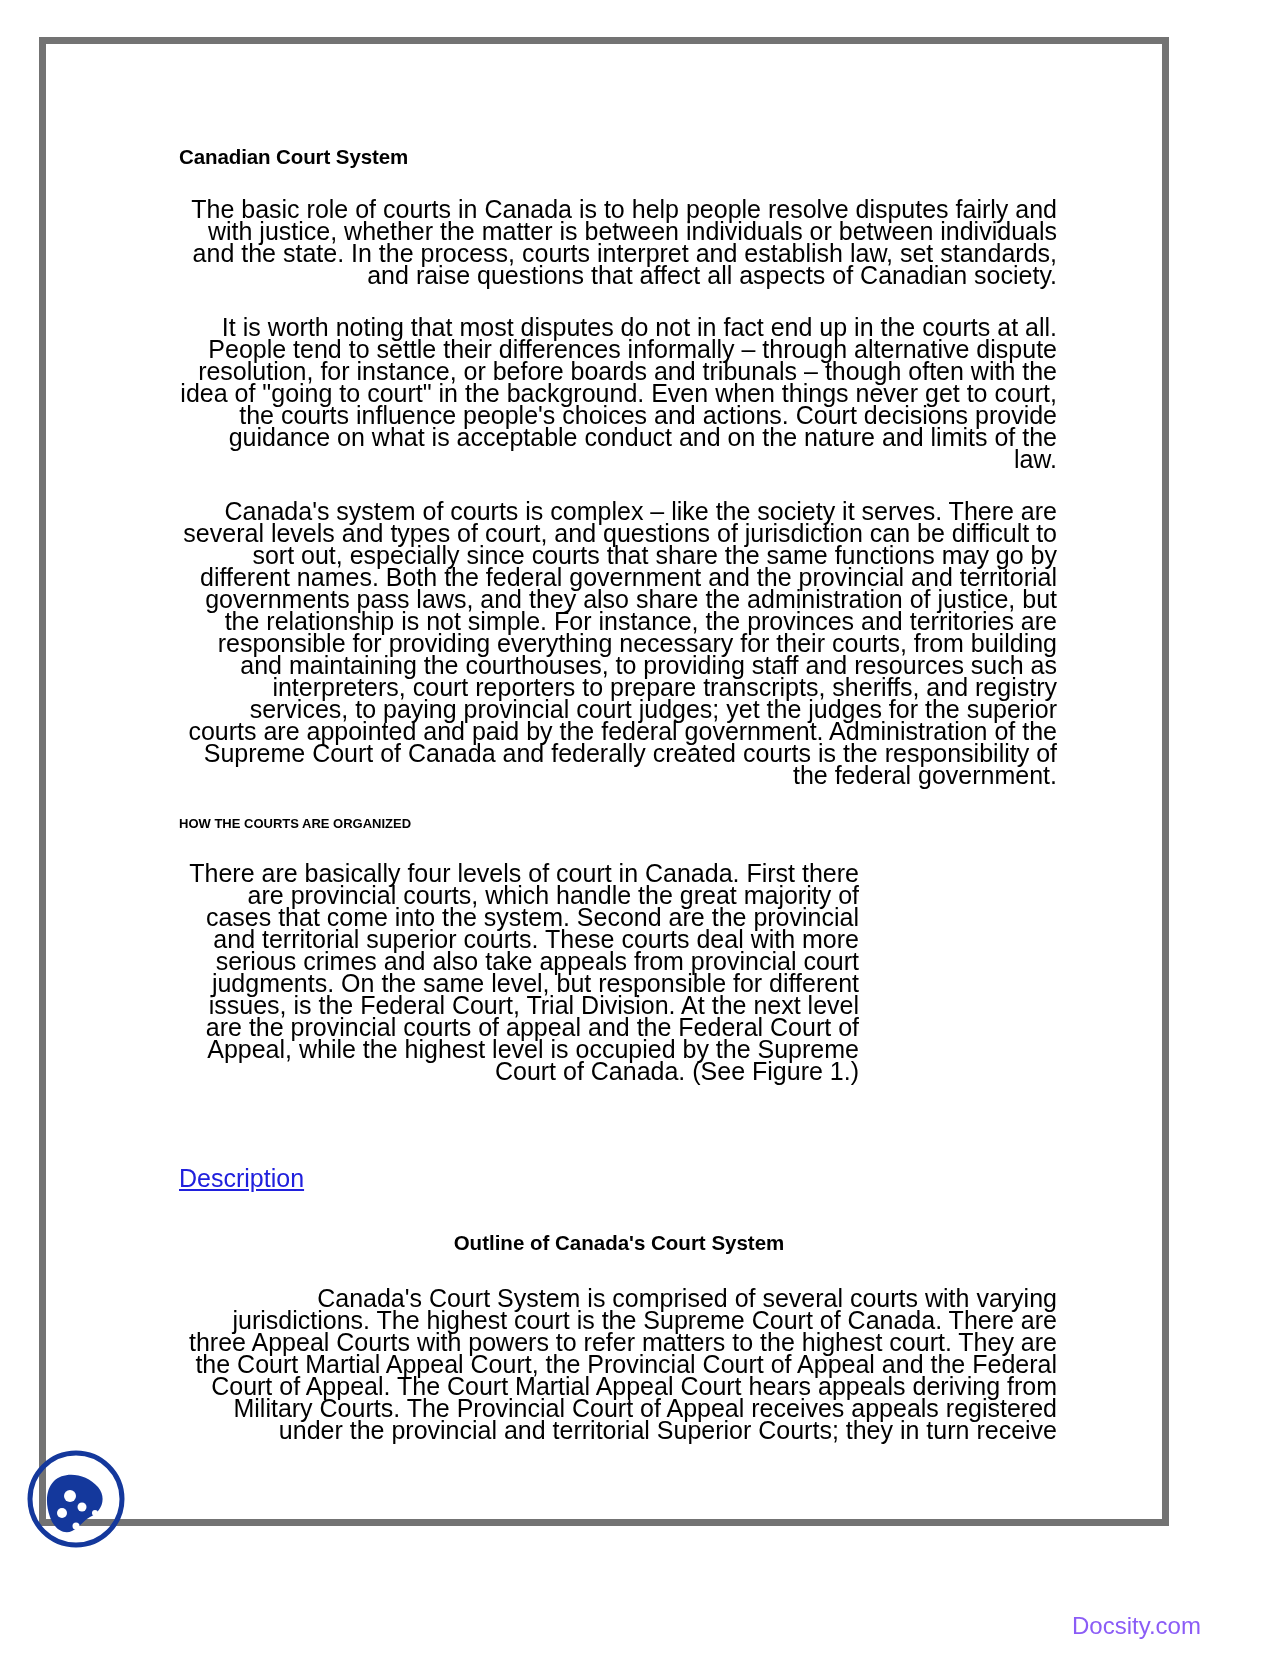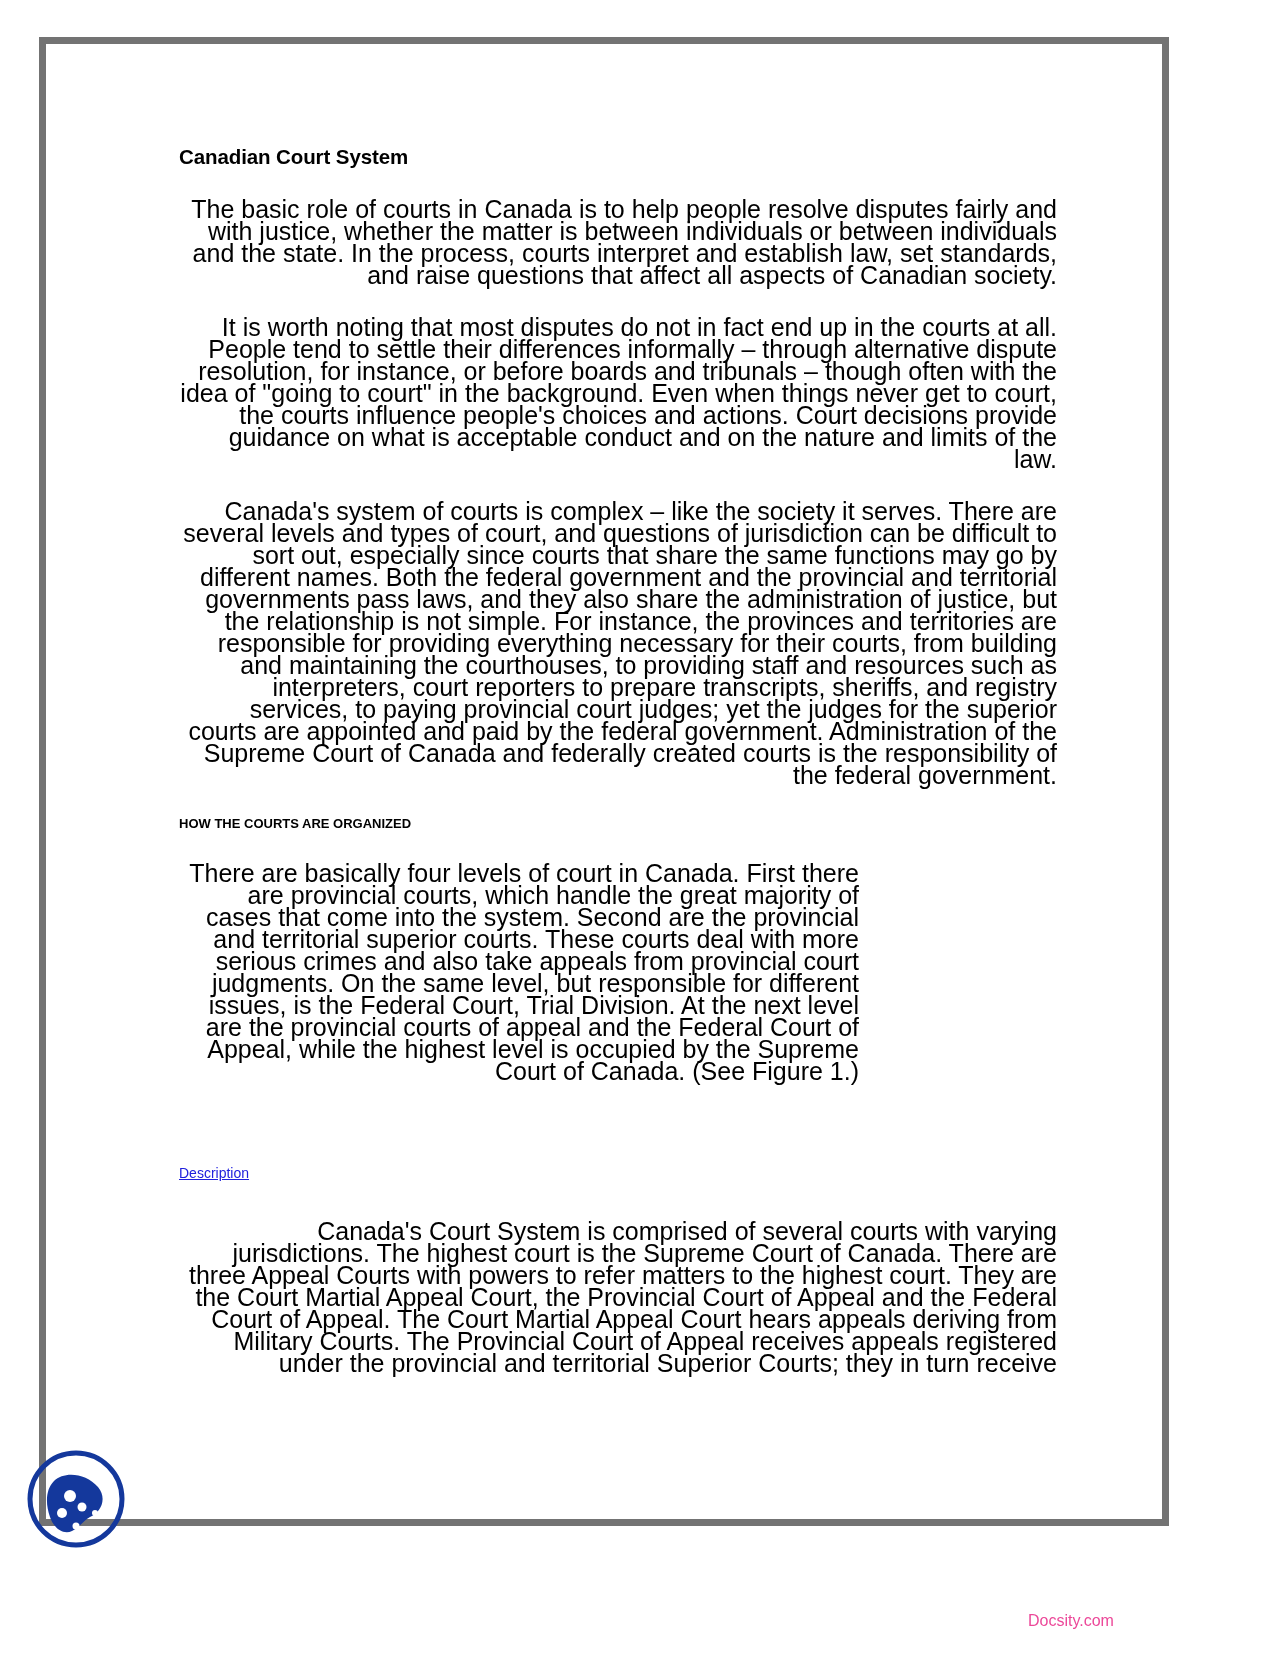--- a/index.html
+++ b/index.html
@@ -60,21 +60,21 @@
     line-height: 1.25;
     margin: 0 0 30px 0;
   }
 
   .spacer-large { height: 52px; }
 
   .link-row {
     margin: 0 0 38px 0;
   }
   .doc-link {
-    font-size: 14px;
+    font-size: 25px;
     color: #2020dd;
     text-decoration: underline;
     cursor: pointer;
   }
 
   .centered-heading {
     font-size: 20.5px;
     font-weight: bold;
     text-align: center;
     margin: 0 0 32px 0;
@@ -86,24 +86,24 @@
     position: absolute;
     left: 24px;
     top: 1447px;
     width: 104px;
     height: 104px;
   }
 
   
   .watermark {
     position: absolute;
-    left: 1028px;
+    left: 1072px;
     top: 1612px;
-    font-size: 16px;
-    color: #ec4899;
+    font-size: 24px;
+    color: #8b5cf6;
     font-family: "Liberation Sans", sans-serif;
   }
 </style>
 </head>
 <body>
 
 <div class="page-sheet">
   <div class="content">
 
     <div class="doc-title">Canadian Court System</div>
@@ -117,20 +117,21 @@
     <div class="section-heading">HOW THE COURTS ARE ORGANIZED</div>
 
     <p class="para narrow">There are basically four levels of court in Canada. First there are provincial courts, which handle the great majority of cases that come into the system. Second are the provincial and territorial superior courts. These courts deal with more serious crimes and also take appeals from provincial court judgments. On the same level, but responsible for different issues, is the Federal Court, Trial Division. At the next level are the provincial courts of appeal and the Federal Court of Appeal, while the highest level is occupied by the Supreme Court of Canada. (See Figure 1.)</p>
 
     <div class="spacer-large"></div>
 
     <div class="link-row">
       <span class="doc-link">Description</span>
     </div>
 
+    <div class="centered-heading">Outline of Canada's Court System</div>
 
     <p class="para wide">Canada's Court System is comprised of several courts with varying jurisdictions. The highest court is the Supreme Court of Canada. There are three Appeal Courts with powers to refer matters to the highest court. They are the Court Martial Appeal Court, the Provincial Court of Appeal and the Federal Court of Appeal. The Court Martial Appeal Court hears appeals deriving from Military Courts. The Provincial Court of Appeal receives appeals registered under the provincial and territorial Superior Courts; they in turn receive</p>
 
   </div>
 </div>
 
 <div class="logo">
   <svg viewBox="0 0 104 104" width="104" height="104" aria-hidden="true">
     <circle cx="52" cy="52" r="46" fill="none" stroke="#14389c" stroke-width="5"></circle>
     <path d="M30 34 C40 24, 62 26, 74 40 C84 52, 76 66, 66 70 C60 73, 56 80, 48 84 C40 88, 30 82, 26 70 C21 56, 22 42, 30 34 Z" fill="#14389c"></path>

